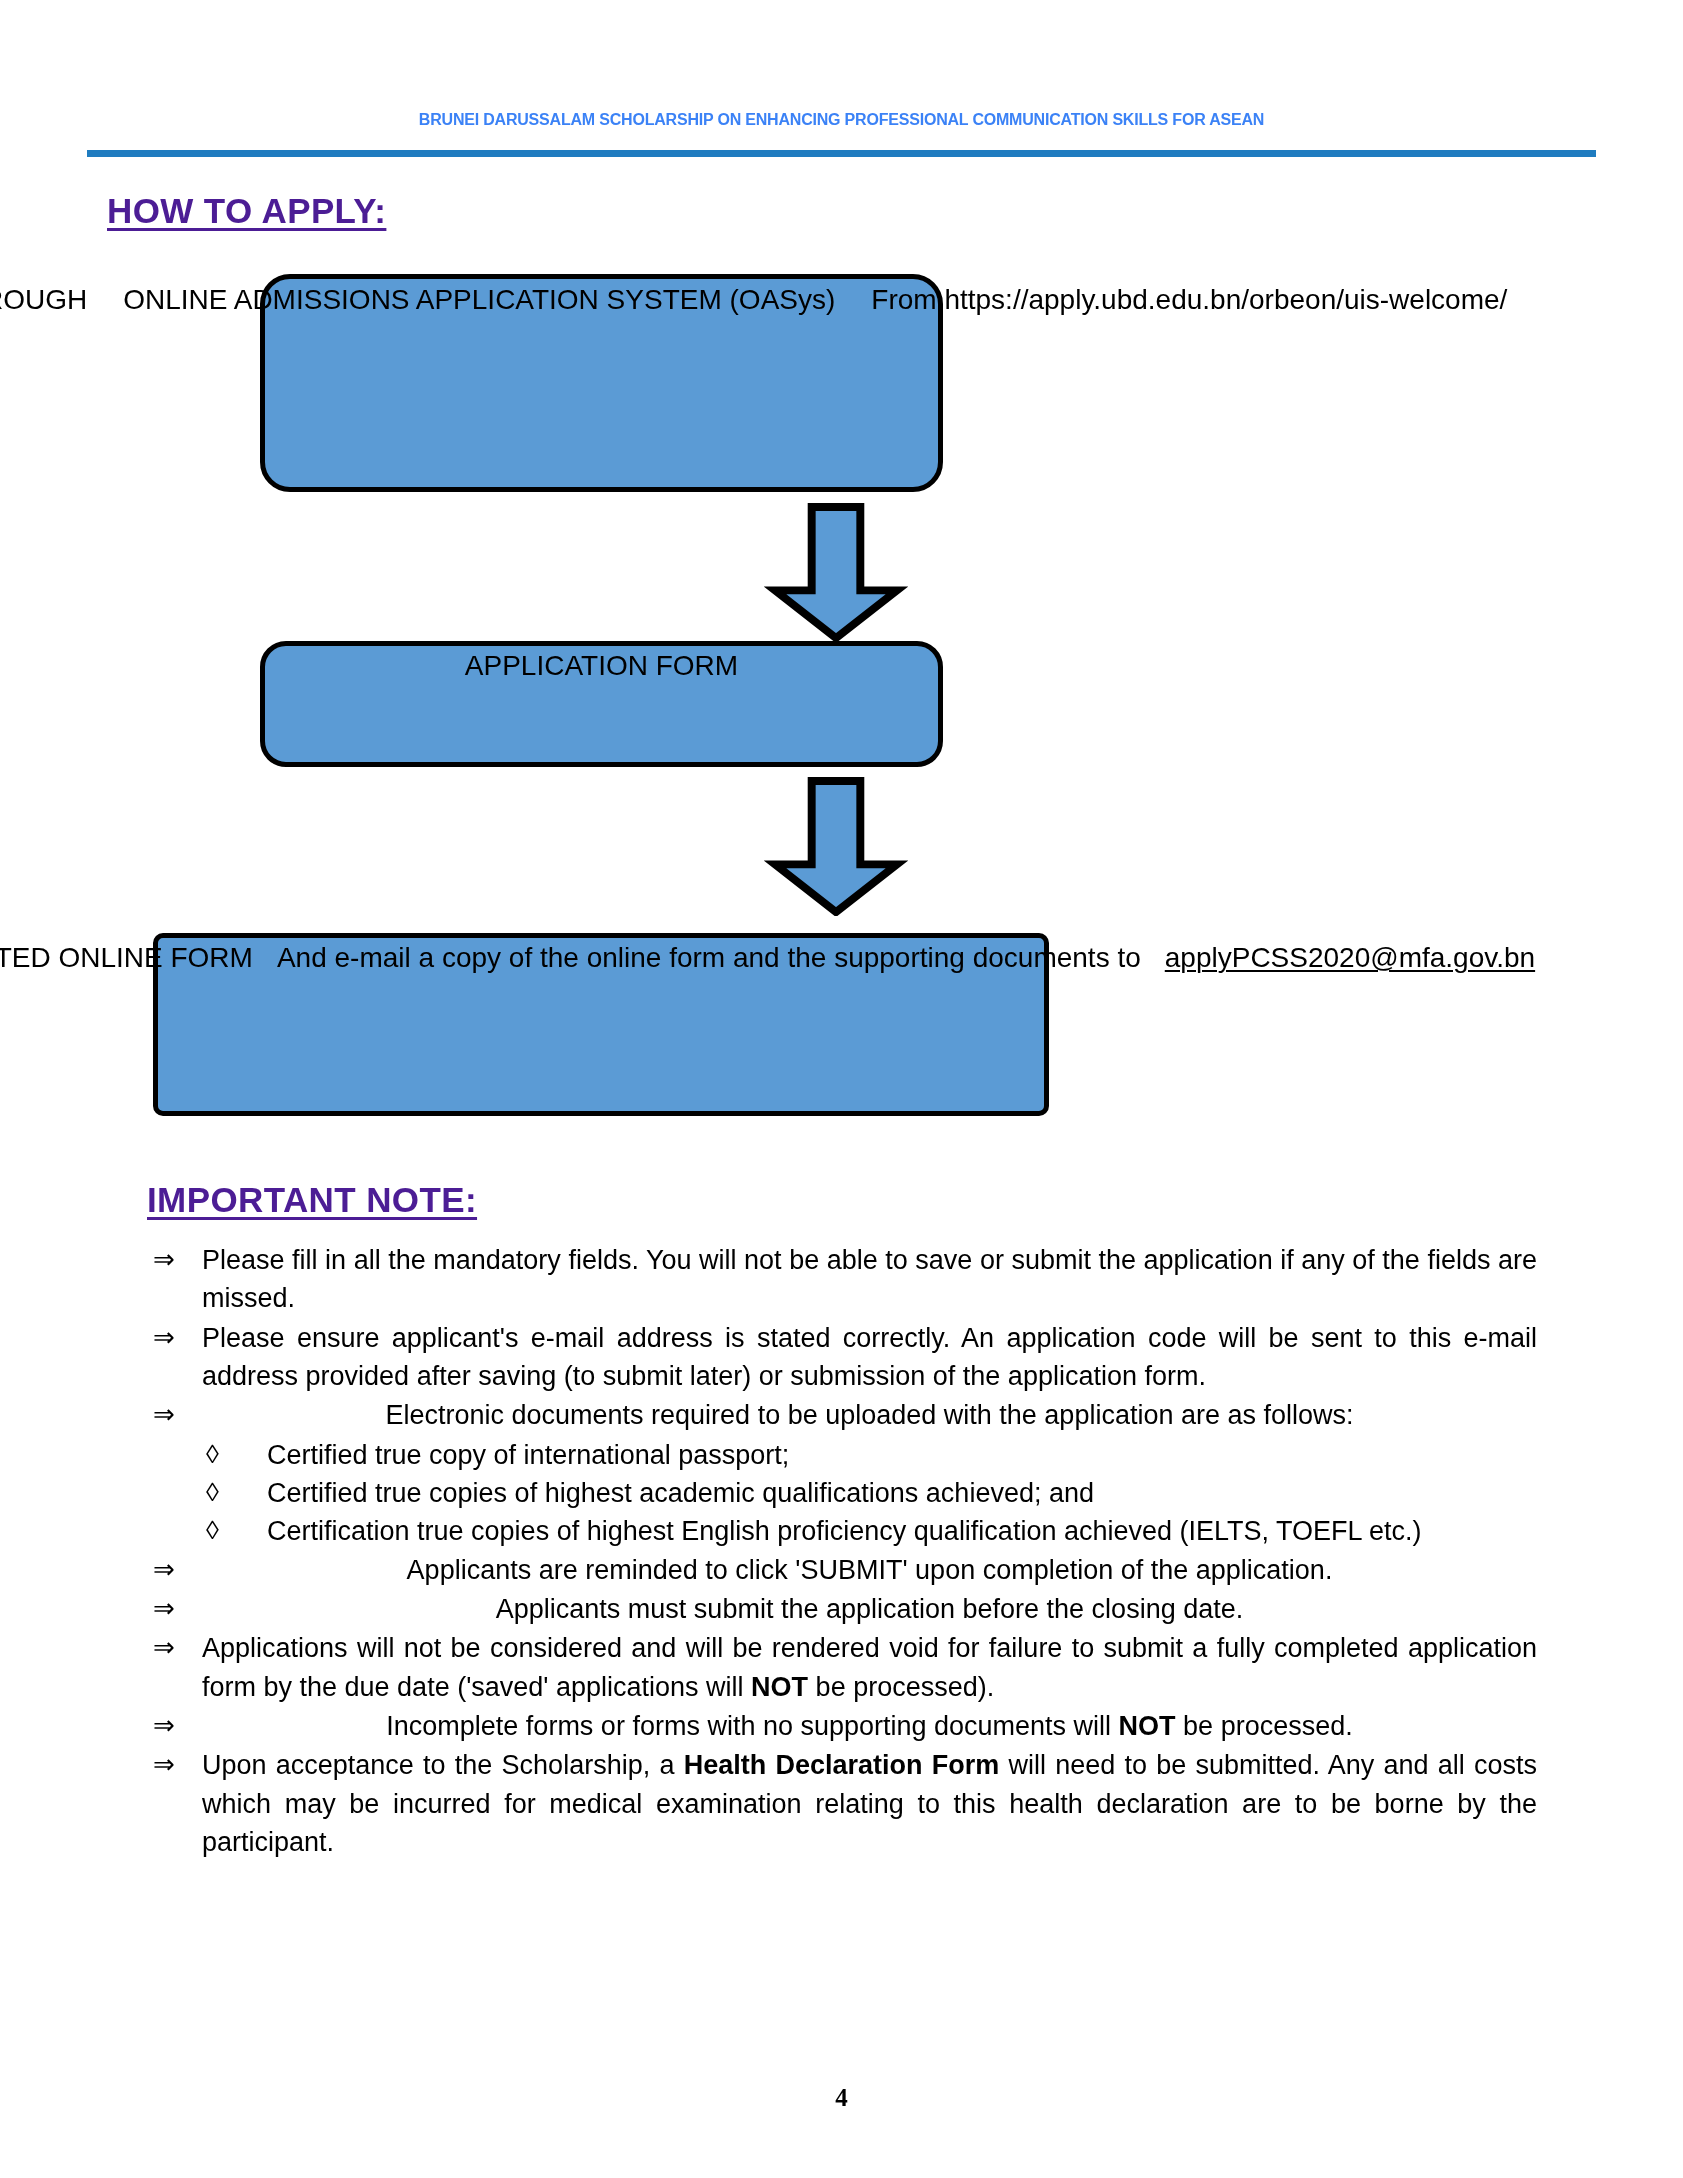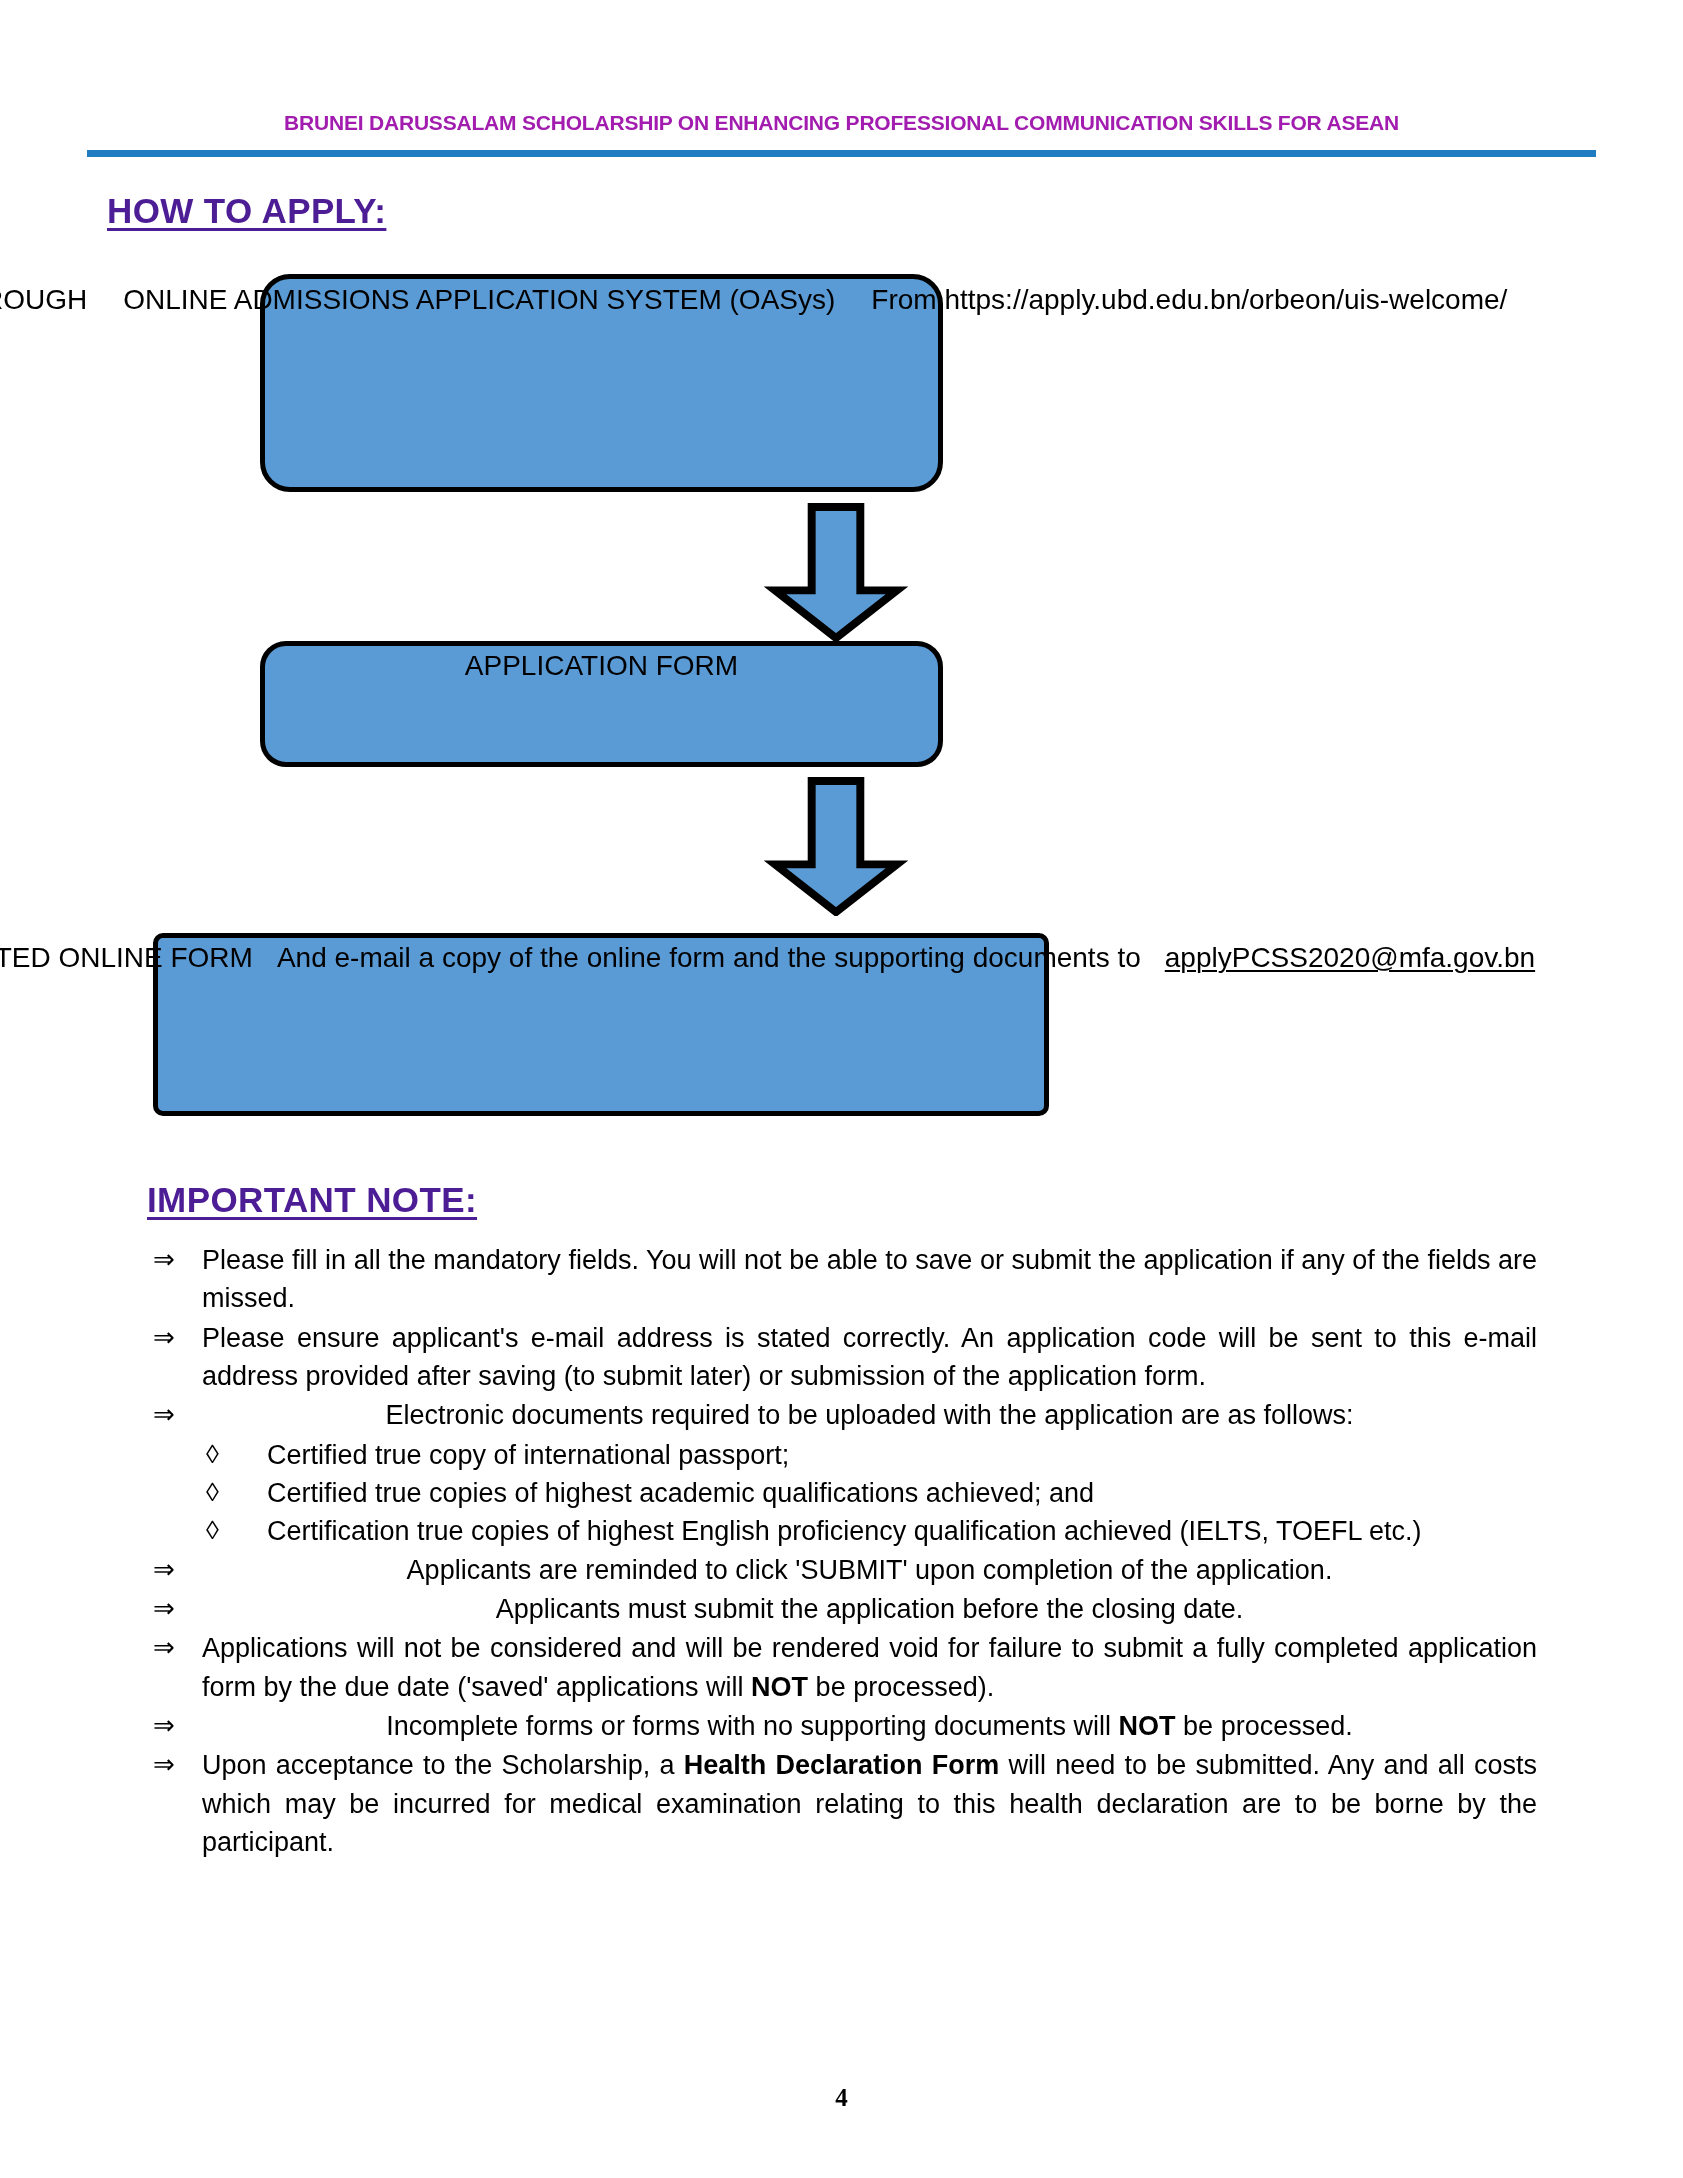--- a/index.html
+++ b/index.html
@@ -26,23 +26,23 @@
   .doc-header {
     position: absolute;
     left: 0;
     right: 0;
     top: 111px;
     text-align: center;
   }
   .doc-header-text {
     font-family: "Liberation Sans", sans-serif;
     font-weight: bold;
-    font-size: 21px;
+    font-size: 16px;
     letter-spacing: -0.2px;
-    color: #a21caf;
+    color: #3b82f6;
     white-space: nowrap;
   }
   .header-rule {
     position: absolute;
     left: 87px;
     right: 87px;
     top: 150px;
     height: 7px;
     background: #1f7cc0;
   }

